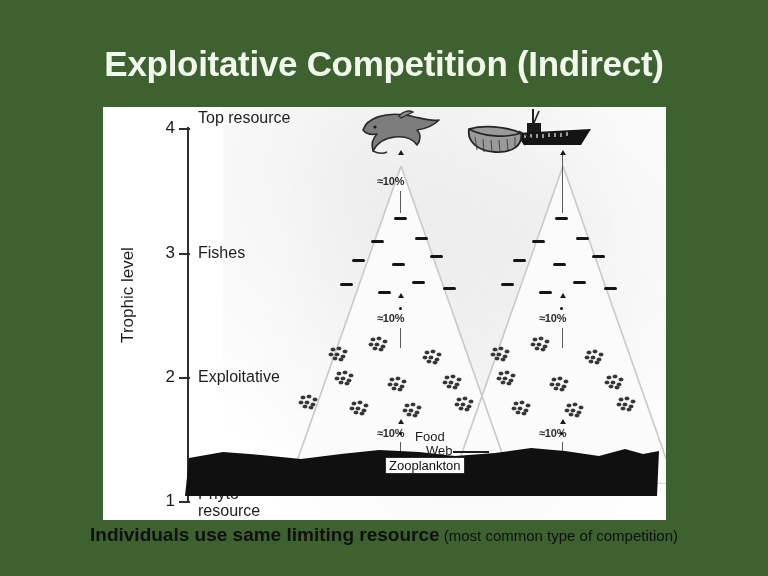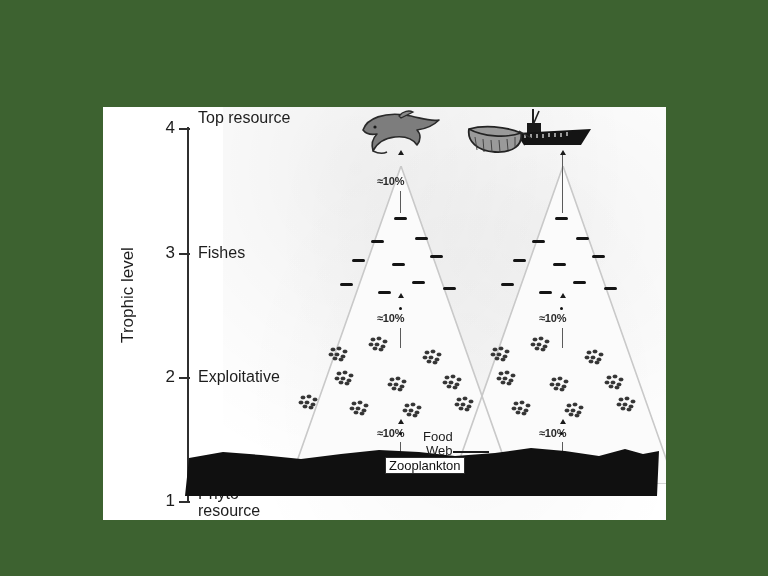--- a/index.html
+++ b/index.html
@@ -141,20 +141,21 @@
     white-space:nowrap;
   }
   .caption .bold{font-size:19px;font-weight:bold;}
   .caption .light{font-size:15px;font-weight:normal;}
 </style>
 </head>
 <body>
 
 <div class="slide">
 
+  <div class="slide-title">Exploitative Competition (Indirect)</div>
 
   <div class="figure-panel">
     <div class="figure-inner">
 
       <div class="scan-tint"></div>
 
       <div class="pyramid" style="left:186px;"></div>
       <div class="pyramid" style="left:348px;"></div>
 
       <div class="pyramid-edge" style="left:186px;">
@@ -472,22 +473,25 @@
       <div class="dot-tiny" style="left:457px;top:325px;"></div>
 
       <div class="seafloor">
         <svg viewBox="0 0 478 62" preserveAspectRatio="none">
           <path d="M6,18 L40,12 L78,15 L118,19 L158,14 L196,10 L236,12 L272,16
                    L312,13 L348,8 L382,11 L416,16 L442,9 L460,14 L476,11
                    L474,56 L2,56 Z" fill="#101010"></path>
         </svg>
       </div>
 
-      <div class="fw-label" style="left:320px;top:323px;">Food</div>
+      <div class="fw-label" style="left:312px;top:323px;">Food</div>
       <div class="fw-label" style="left:323px;top:337px;">Web</div>
       <div class="fw-leader" style="left:350px;top:344px;width:36px;"></div>
       <div class="fw-comp" style="left:282px;top:350px;">Zooplankton</div>
 
     </div>
   </div>
 
+  <div class="caption">
+    <span class="bold">Individuals use same limiting resource</span><span class="light"> (most common type of competition)</span>
+  </div>
 
 </div>
 
 </body></html>

